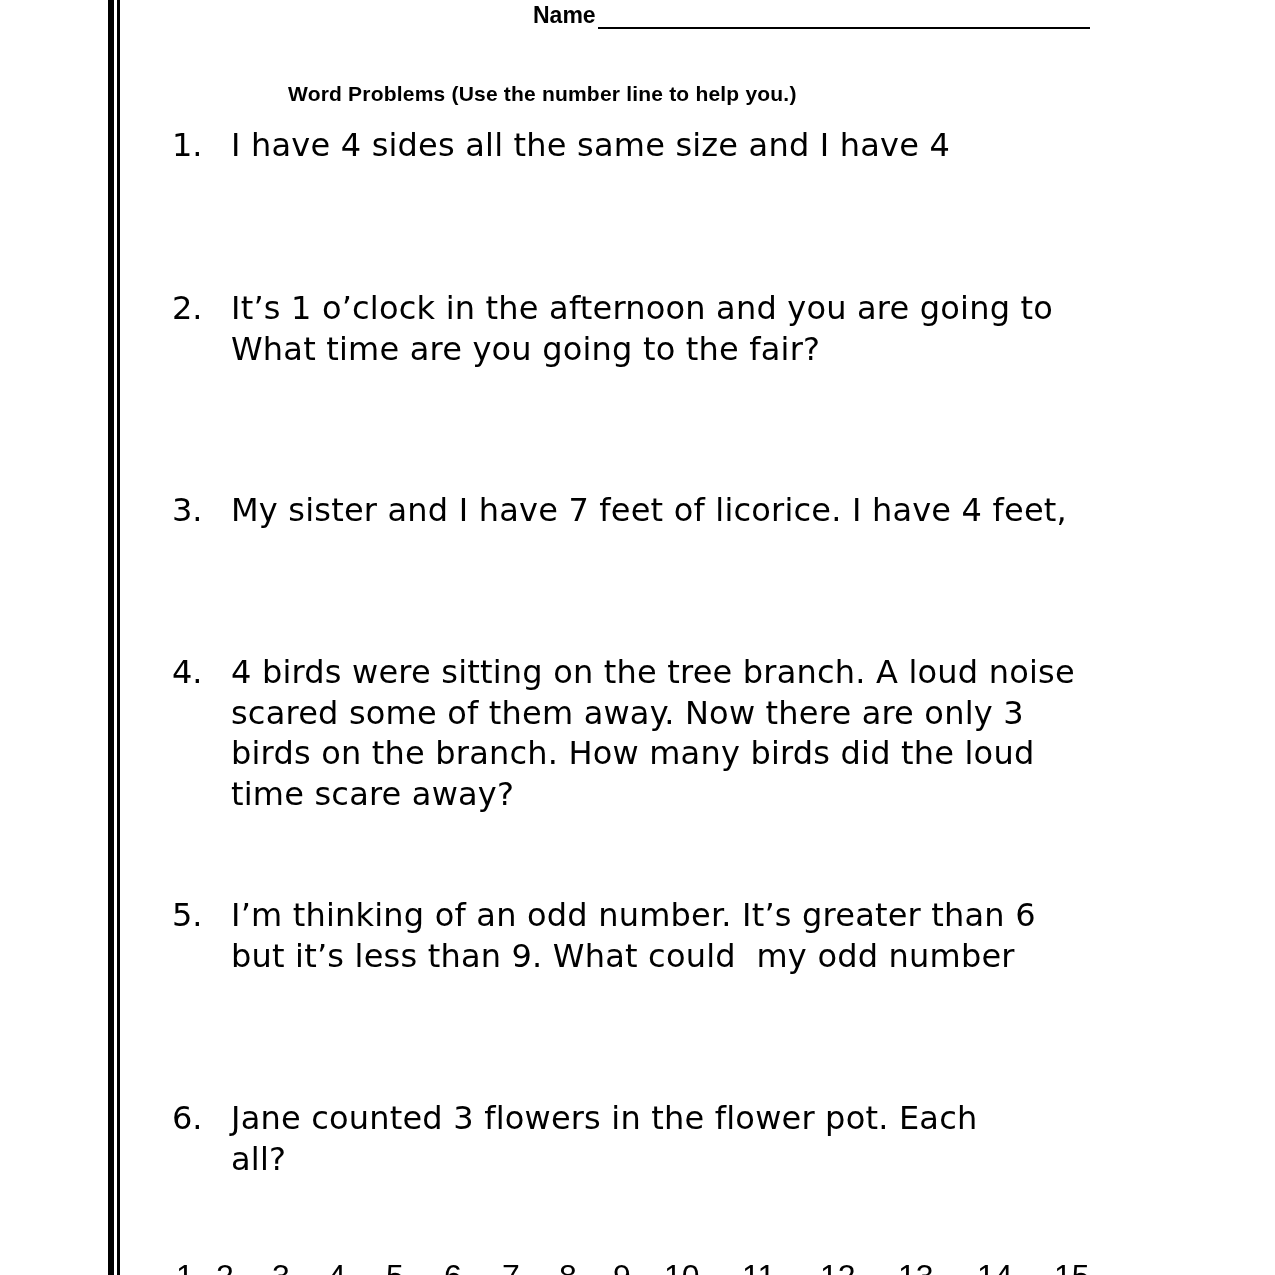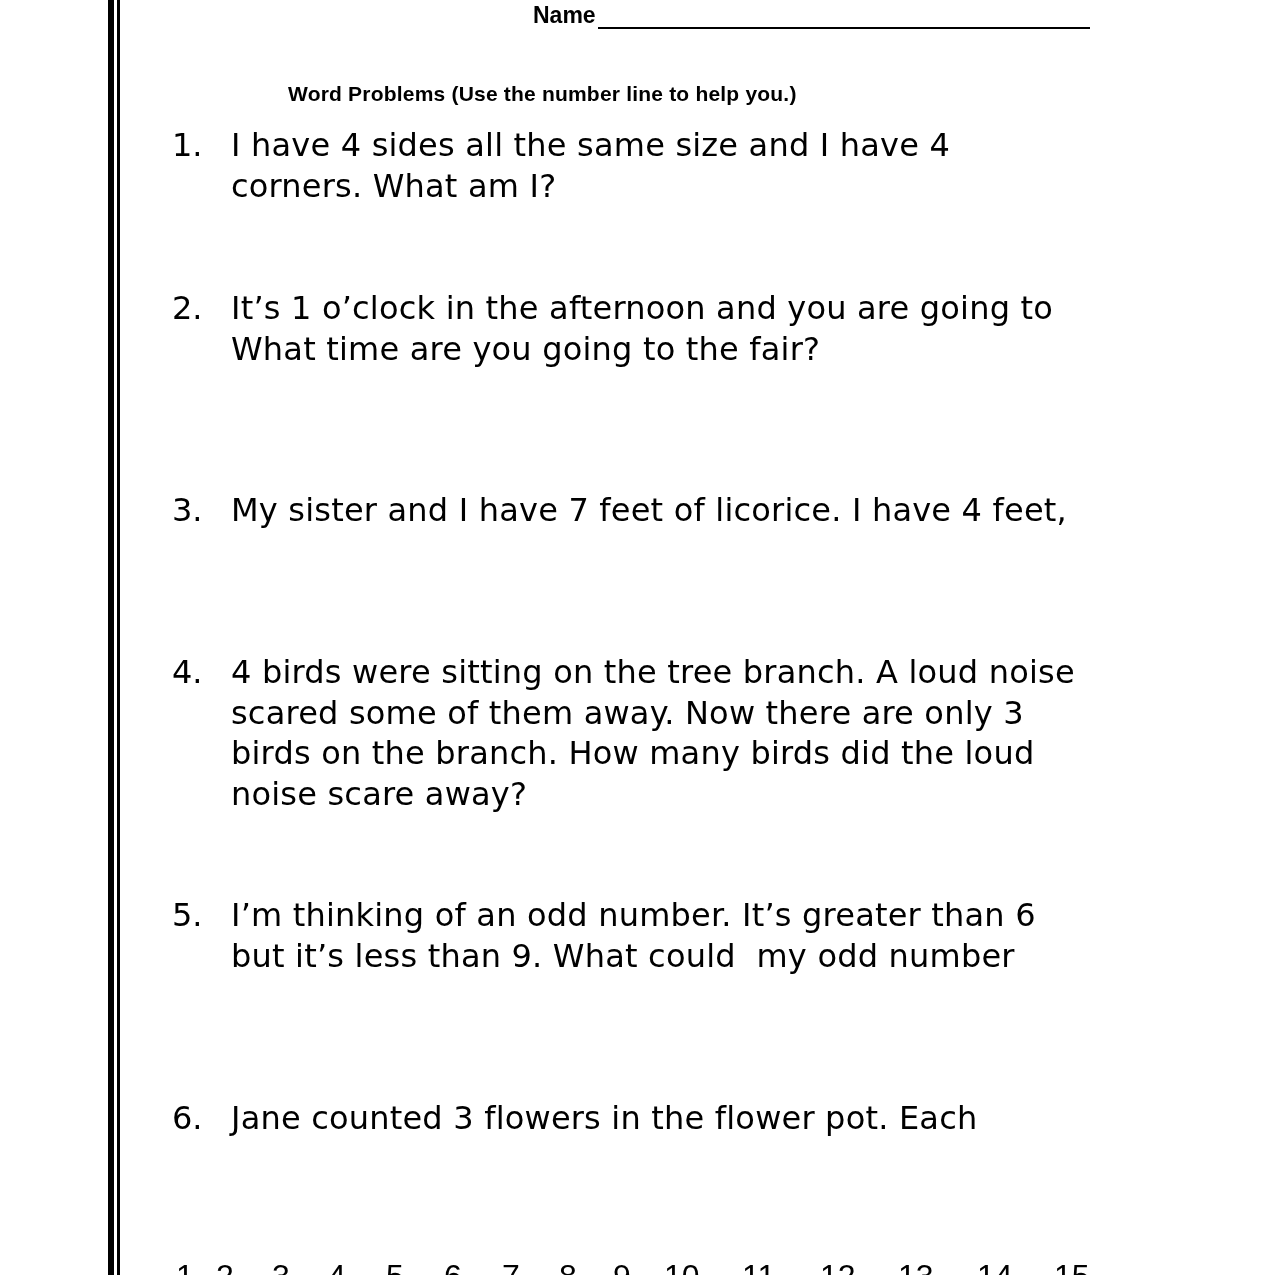--- a/index.html
+++ b/index.html
@@ -50,21 +50,20 @@
   <span>Name</span>
   <span class="name-line"></span>
 </div>
 
 <div class="title">Word Problems (Use the number line to help you.)</div>
 
 <div class="problem" style="top:125px">
   <div class="num">1.</div>
   <div class="lines">
     <div class="line">I have 4 sides all the same size and I have 4</div>
-    <div class="line">corners. What am I?</div>
   </div>
 </div>
 
 <div class="problem" style="top:288px">
   <div class="num">2.</div>
   <div class="lines">
     <div class="line">It’s 1 o’clock in the afternoon and you are going to</div>
     <div class="line">What time are you going to the fair?</div>
   </div>
 </div>
@@ -75,36 +74,37 @@
     <div class="line">My sister and I have 7 feet of licorice. I have 4 feet,</div>
   </div>
 </div>
 
 <div class="problem" style="top:652px">
   <div class="num">4.</div>
   <div class="lines">
     <div class="line">4 birds were sitting on the tree branch. A loud noise</div>
     <div class="line">scared some of them away. Now there are only 3</div>
     <div class="line">birds on the branch. How many birds did the loud</div>
-    <div class="line">noise scare away?</div>
+    <div class="line">time scare away?</div>
   </div>
 </div>
 
 <div class="problem" style="top:895px">
   <div class="num">5.</div>
   <div class="lines">
     <div class="line">I’m thinking of an odd number. It’s greater than 6</div>
     <div class="line">but it’s less than 9. What could  my odd number</div>
   </div>
 </div>
 
 <div class="problem" style="top:1098px">
   <div class="num">6.</div>
   <div class="lines">
     <div class="line">Jane counted 3 flowers in the flower pot. Each</div>
+    <div class="line">all?</div>
   </div>
 </div>
 
 <div class="numberline">
   <span style="left:4px">1</span>
   <span style="left:44px">2</span>
   <span style="left:100px">3</span>
   <span style="left:156px">4</span>
   <span style="left:214px">5</span>
   <span style="left:272px">6</span>

